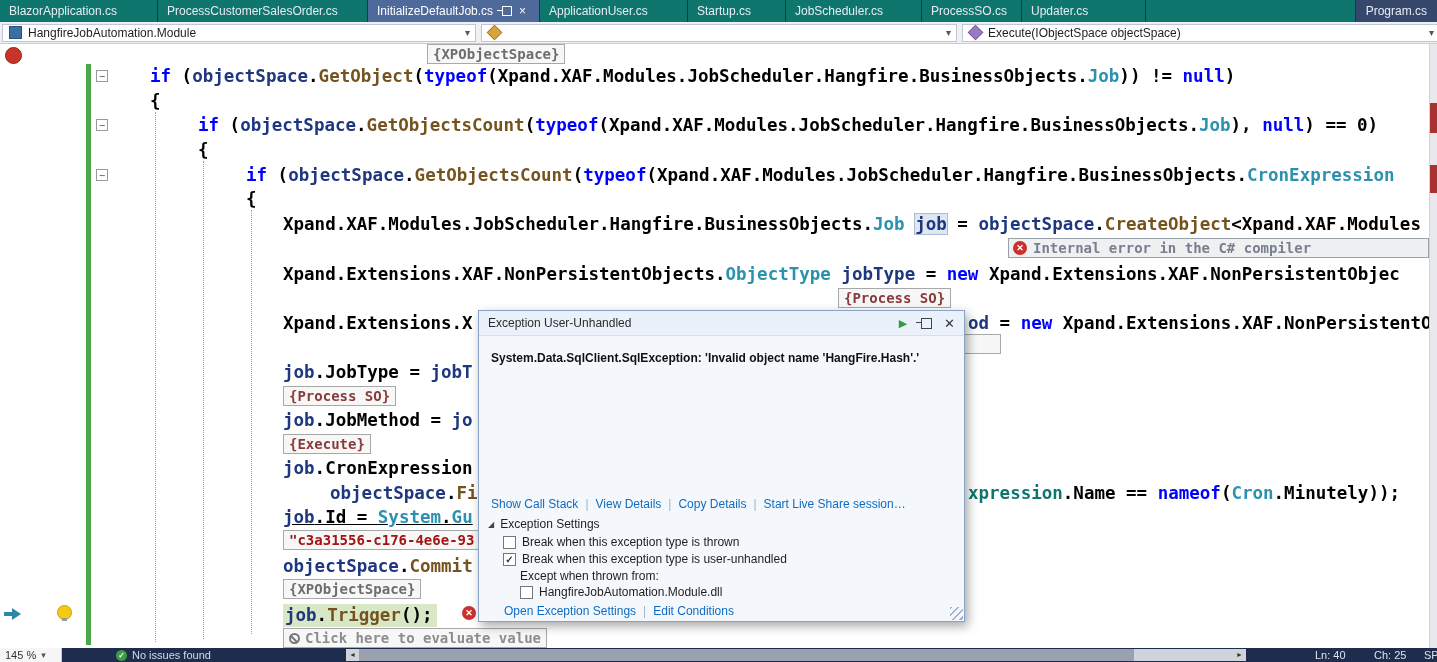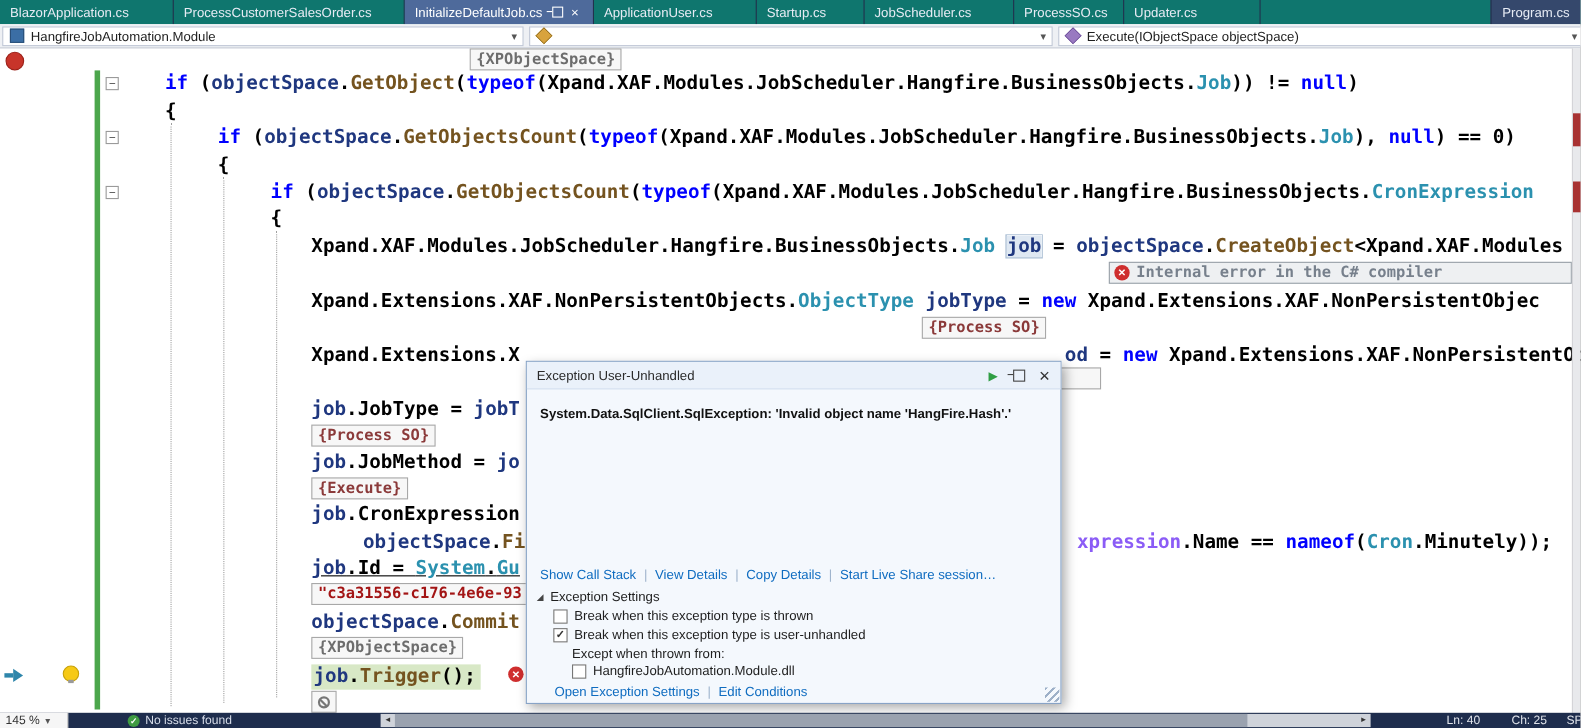--- a/index.html
+++ b/index.html
@@ -59,21 +59,21 @@
   .dbg-arrow::before{content:'';position:absolute;left:0;top:4px;width:8px;height:4px;background:#2e86ab;}
   .dbg-arrow::after{content:'';position:absolute;left:8px;top:0;border-left:9px solid #2e86ab;
                     border-top:6px solid transparent;border-bottom:6px solid transparent;}
   .bulb{position:absolute;left:57px;top:605px;width:13px;height:13px;border-radius:50%;
         background:#f6c915;border:1px solid #c8a20a;}
   .bulb::after{content:'';position:absolute;left:4px;top:12px;width:5px;height:3px;background:#9a9a9a;}
 
   
   .dialog{position:absolute;left:478px;top:310px;width:487px;height:312px;background:#f4f8fd;
           border:1px solid #88a3c6;box-shadow:3px 4px 10px rgba(0,0,0,.35);box-sizing:border-box;
-          font-size:12px;color:#1e1e1e;z-index:40;margin-top:18px;}
+          font-size:12px;color:#1e1e1e;z-index:40;}
   .dialog-title{height:25px;background:#eaf1fa;border-bottom:1px solid #d4e0ef;display:flex;
                 align-items:center;padding:0 9px;box-sizing:border-box;}
   .dialog-title .title-text{flex:1;font-size:12px;color:#2b2b2b;}
   .dlg-play{color:#2f9e44;font-size:11px;margin-right:4px;}
   .dlg-pin{width:9px;height:9px;border:1px solid #444;position:relative;margin:0 12px 0 10px;flex:0 0 auto;}
   .dlg-pin::before{content:'';position:absolute;left:-6px;top:3px;width:5px;height:1px;background:#444;}
   .dlg-close{font-size:13px;color:#333;line-height:13px;}
   .dlg-msg{position:absolute;left:12px;top:40px;font-weight:bold;font-size:12px;white-space:nowrap;
            width:462px;overflow:hidden;color:#111;}
   .dlg-links{position:absolute;left:12px;top:186px;display:flex;align-items:center;font-size:12px;white-space:nowrap;}
@@ -181,32 +181,32 @@
       <div class="code-line" style="left: 246px; top: 164px;"><span style="color: rgb(0, 0, 255);">if </span><span style="color: rgb(0, 0, 0);">(</span><span style="color: rgb(31, 55, 127);">objectSpace</span><span style="color: rgb(0, 0, 0);">.</span><span style="color: rgb(116, 83, 31);">GetObjectsCount</span><span style="color: rgb(0, 0, 0);">(</span><span style="color: rgb(0, 0, 255);">typeof</span><span style="color: rgb(0, 0, 0);">(Xpand.XAF.Modules.JobScheduler.Hangfire.BusinessObjects.</span><span style="color: rgb(43, 145, 175);">CronExpression</span></div>
       <div class="code-line" style="left: 246px; top: 188px;"><span style="color: rgb(0, 0, 0);">{</span></div>
       <div class="code-line" style="left: 283px; top: 213px;"><span style="color: rgb(0, 0, 0);">Xpand.XAF.Modules.JobScheduler.Hangfire.BusinessObjects.</span><span style="color: rgb(43, 145, 175);">Job</span><span style="color: rgb(0, 0, 0);"> </span><span class="sym-hl" style="color: rgb(31, 55, 127);">job</span><span style="color: rgb(0, 0, 0);"> = </span><span style="color: rgb(31, 55, 127);">objectSpace</span><span style="color: rgb(0, 0, 0);">.</span><span style="color: rgb(116, 83, 31);">CreateObject</span><span style="color: rgb(0, 0, 0);">&lt;Xpand.XAF.Modules</span></div>
       <div class="code-line" style="left: 283px; top: 263px;"><span style="color: rgb(0, 0, 0);">Xpand.Extensions.XAF.NonPersistentObjects.</span><span style="color: rgb(43, 145, 175);">ObjectType</span><span style="color: rgb(0, 0, 0);"> </span><span style="color: rgb(31, 55, 127);">jobType</span><span style="color: rgb(0, 0, 0);"> = </span><span style="color: rgb(0, 0, 255);">new</span><span style="color: rgb(0, 0, 0);"> Xpand.Extensions.XAF.NonPersistentObjec</span></div>
       <div class="code-line" style="left: 283px; top: 312px;"><span style="color: rgb(0, 0, 0);">Xpand.Extensions.X</span></div>
       <div class="code-line" style="left: 968px; top: 312px;"><span style="color: rgb(31, 55, 127);">od</span><span style="color: rgb(0, 0, 0);"> = </span><span style="color: rgb(0, 0, 255);">new</span><span style="color: rgb(0, 0, 0);"> Xpand.Extensions.XAF.NonPersistentObjects</span></div>
       <div class="code-line" style="left: 283px; top: 361px;"><span style="color: rgb(31, 55, 127);">job</span><span style="color: rgb(0, 0, 0);">.JobType = </span><span style="color: rgb(31, 55, 127);">jobT</span></div>
       <div class="code-line" style="left: 283px; top: 409px;"><span style="color: rgb(31, 55, 127);">job</span><span style="color: rgb(0, 0, 0);">.JobMethod = </span><span style="color: rgb(31, 55, 127);">jo</span></div>
       <div class="code-line" style="left: 283px; top: 457px;"><span style="color: rgb(31, 55, 127);">job</span><span style="color: rgb(0, 0, 0);">.CronExpression</span></div>
       <div class="code-line" style="left: 330px; top: 482px;"><span style="color: rgb(31, 55, 127);">objectSpace</span><span style="color: rgb(0, 0, 0);">.</span><span style="color: rgb(116, 83, 31);">Fi</span></div>
-      <div class="code-line" style="left: 968px; top: 482px;"><span style="color: #8b5cf6; margin-left: 11px;">xpression</span><span style="color: rgb(0, 0, 0);">.Name == </span><span style="color: rgb(0, 0, 255);">nameof</span><span style="color: rgb(0, 0, 0);">(</span><span style="color: rgb(43, 145, 175);">Cron</span><span style="color: rgb(0, 0, 0);">.Minutely));</span></div>
+      <div class="code-line" style="left: 968px; top: 482px;"><span style="color: #0f766e;">xpression</span><span style="color: rgb(0, 0, 0);">.Name == </span><span style="color: rgb(0, 0, 255);">nameof</span><span style="color: rgb(0, 0, 0);">(</span><span style="color: rgb(43, 145, 175);">Cron</span><span style="color: rgb(0, 0, 0);">.Minutely));</span></div>
       <div class="code-line" style="left: 283px; top: 506px; text-decoration: underline;"><span style="color: rgb(31, 55, 127);">job</span><span style="color: rgb(0, 0, 0);">.Id = </span><span style="color: rgb(43, 145, 175);">System</span><span style="color: rgb(0, 0, 0);">.</span><span style="color: rgb(43, 145, 175);">Gu</span></div>
       <div class="code-line" style="left: 283px; top: 555px;"><span style="color: rgb(31, 55, 127);">objectSpace</span><span style="color: rgb(0, 0, 0);">.</span><span style="color: rgb(116, 83, 31);">Commit</span></div>
       <div class="code-line line-hl" style="left: 283px; top: 604px; text-align: right;"><span style="color: rgb(31, 55, 127);">job</span><span style="color: rgb(0, 0, 0);">.</span><span style="color: rgb(116, 83, 31);">Trigger</span><span style="color: rgb(0, 0, 0);">();</span></div>
       <div class="datatip" style="left: 427px; top: 44px;"><span style="color: rgb(109, 109, 109);">{XPObjectSpace}</span></div>
       <div class="datatip" style="left: 838px; top: 288px;"><span style="color: rgb(139, 58, 58);">{Process SO}</span></div>
       <div class="datatip" style="left: 963px; top: 334px; width: 26px;"><span style="color: rgb(109, 109, 109);"></span></div>
       <div class="datatip" style="left: 283px; top: 386px;"><span style="color: rgb(139, 58, 58);">{Process SO}</span></div>
       <div class="datatip" style="left: 283px; top: 434px;"><span style="color: rgb(139, 58, 58);">{Execute}</span></div>
       <div class="datatip" style="left: 283px; top: 530px; width: 186px;"><span style="color: rgb(163, 21, 21);">"c3a31556-c176-4e6e-93</span></div>
       <div class="datatip" style="left: 283px; top: 579px;"><span style="color: rgb(109, 109, 109);">{XPObjectSpace}</span></div>
-      <div class="datatip" style="left: 283px; top: 628px;"><span class="eval-icon"></span></div>
+      <div class="datatip" style="left: 283px; top: 628px;"><span class="eval-icon"></span><span style="color: rgb(140, 140, 140);">Click here to evaluate value</span></div>
     </div>
 
   <div class="tooltip-err">
     <span class="err-icon">✕</span>
     <span>Internal error in the C# compiler</span>
   </div>
 
   <span class="err-icon err-float" style="left:462px;top:606px">✕</span>
 
   <span class="dbg-arrow"></span>

